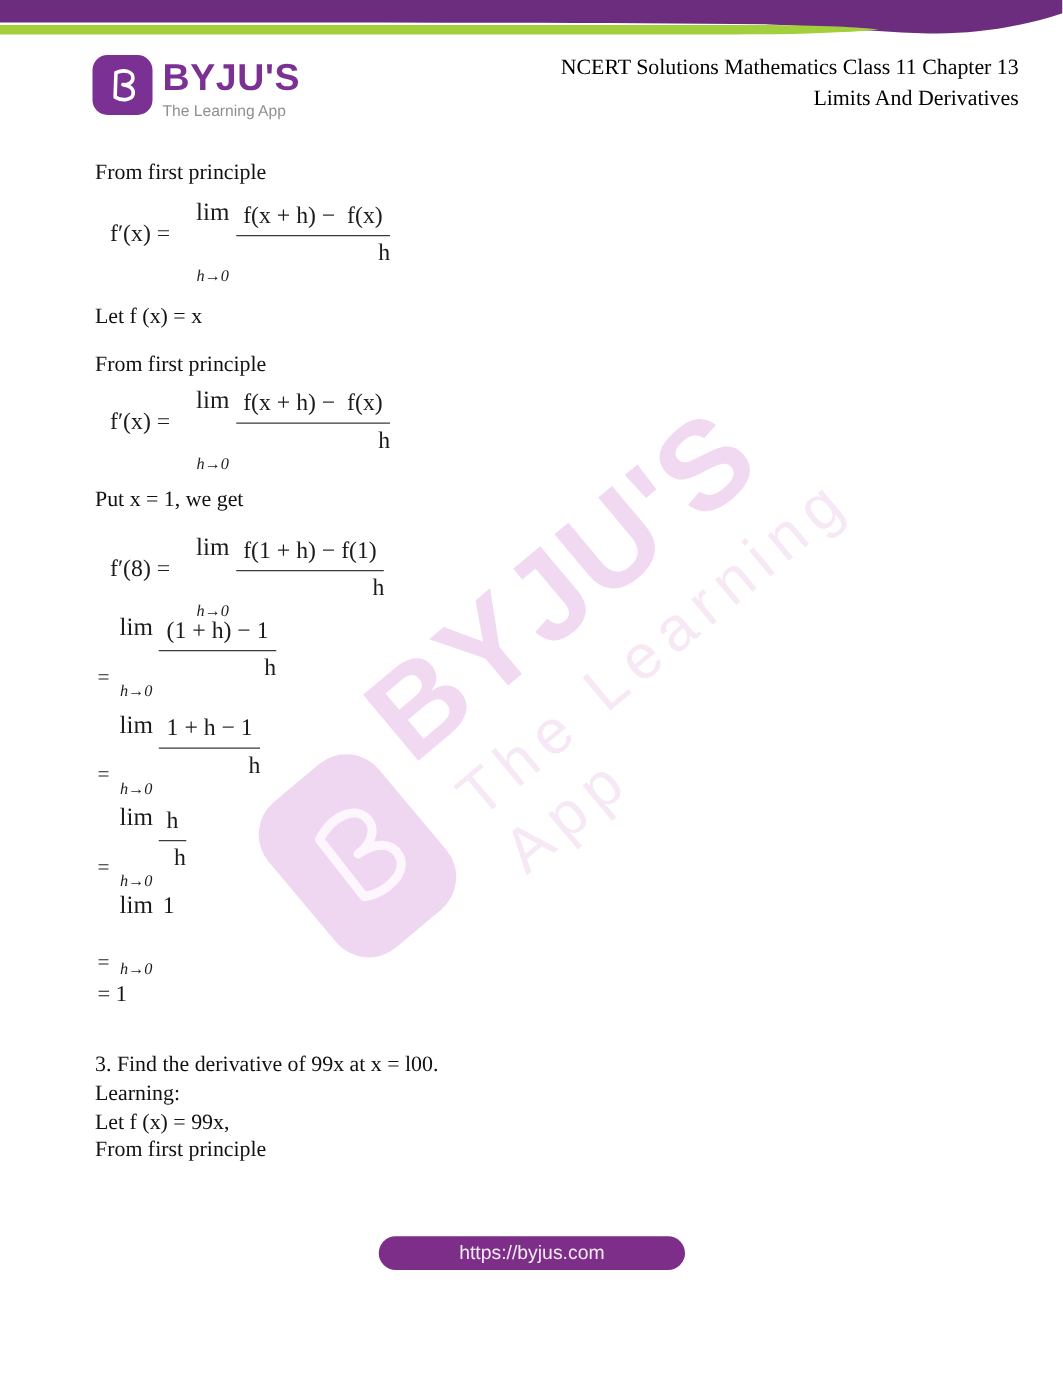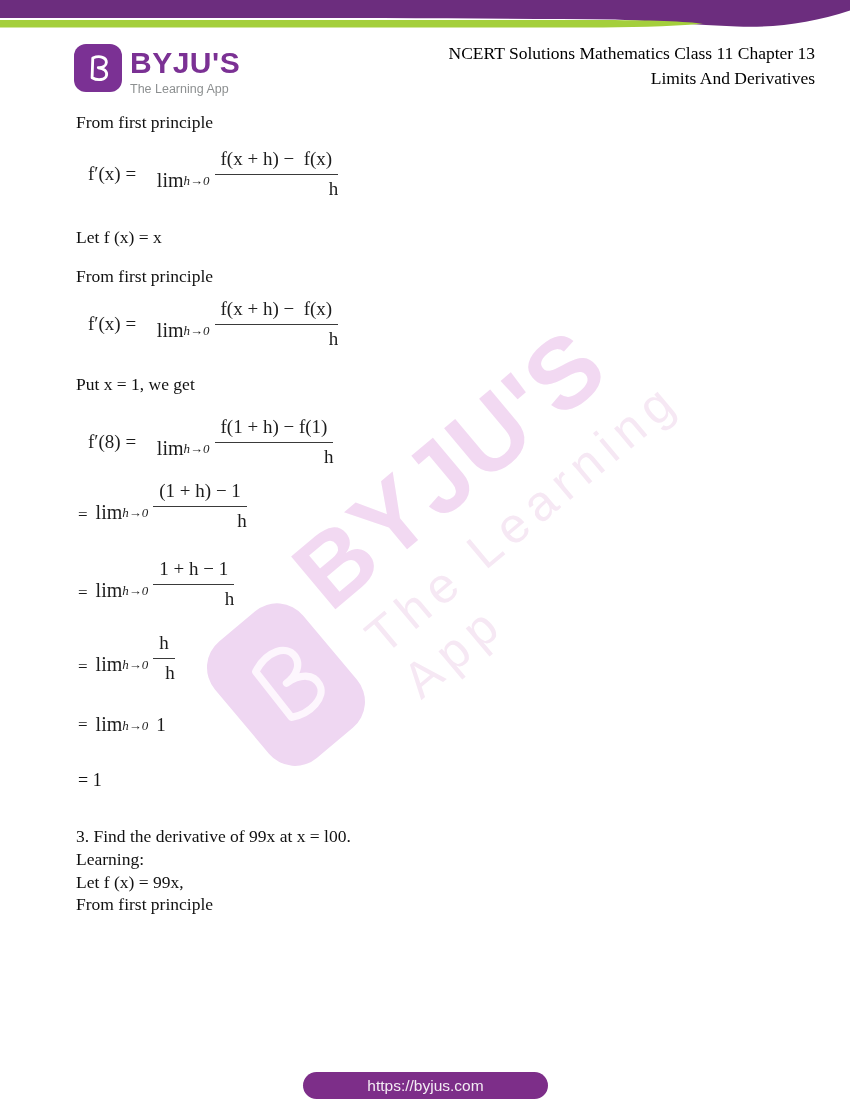--- a/index.html
+++ b/index.html
@@ -22,39 +22,39 @@
   .watermark{position:absolute;left:450px;top:547px;transform:translate(-50%,-50%) rotate(-40deg);
         display:flex;align-items:center;gap:22px;z-index:0;
         font-family:"Liberation Sans", sans-serif;pointer-events:none;}
   .wm-square{width:152px;height:152px;background:#efd7f2;border-radius:34px;
         display:flex;align-items:center;justify-content:center;color:#fdf6fd;}
   .wm-square svg{width:112px;height:112px;}
   .wm-text-col{display:flex;flex-direction:column;}
   .wm-name{font-size:100px;font-weight:bold;color:#f2d9f2;line-height:1;letter-spacing:2px;}
   .wm-tagline{font-size:50px;color:#f6e8f4;letter-spacing:8px;margin-top:6px;padding-left:14px;}
   
-  .para{position:absolute;left:76px;font-size:17.5px;z-index:1;white-space:pre;}
+  .para{position:absolute;left:76px;font-size:17.5px;z-index:1;white-space:pre;margin-top:15px;}
   .bold{font-weight:normal;}
   
   .eq{position:absolute;display:flex;align-items:center;color:#1c1c1c;z-index:1;}
   .eq .lhs{font-size:19px;margin-right:16px;white-space:pre;}
-  .lim{display:flex;flex-direction:row;align-items:center;line-height:1;margin-top:12px;}
+  .lim{display:flex;flex-direction:column;align-items:center;line-height:1;margin-top:12px;gap:32px;}
   .lim-top{font-size:20px;}
   .lim-bot{font-size:13px;margin-top:2px;white-space:pre;font-style:italic;}
   .frac{display:flex;flex-direction:column;align-items:flex-end;margin-left:5px;
         font-size:19px;line-height:1.15;}
   .num{border-bottom:1.4px solid #3a3a3a;padding:0 6px 4px;white-space:pre;}
   .den{padding-top:3px;white-space:pre;}
   .eq-sign{font-size:17px;align-self:flex-end;margin:0 8px 7px 0;}
   .eq7{align-items:flex-start;}
   .eq7 .lim{margin-top:0;}
   .eq7 .eq-sign{margin-bottom:1px;}
   .operand{font-size:19px;margin-left:8px;align-self:flex-start;}
   
-  .footer-pill{position:absolute;left:303px;top:1072px;width:245px;height:27px;
+  .footer-pill{position:absolute;left:303px;top:989px;width:245px;height:27px;
         background:#7d2e89;border-radius:14px;display:flex;align-items:center;justify-content:center;
         font-family:"Liberation Sans", sans-serif;font-size:15.5px;color:#f3ebf3;z-index:1;}
 </style>
 </head>
 <body>
 
 <svg width="0" height="0" style="position:absolute" aria-hidden="true">
   <symbol id="bglyph" viewBox="0 0 40 40">
     <path d="M14.5 9.5 C 22.5 6.2, 29 9.3, 28.8 14.2 C 28.6 17.9, 24.8 20, 20.3 19.7 C 26.3 20.3, 29.9 23.4, 29 27.7 C 28 32.6, 19.8 33.8, 13.8 30.2 L 14.5 9.5 Z" fill="none" stroke="currentColor" stroke-linejoin="round" stroke-linecap="round"></path>
   </symbol>

